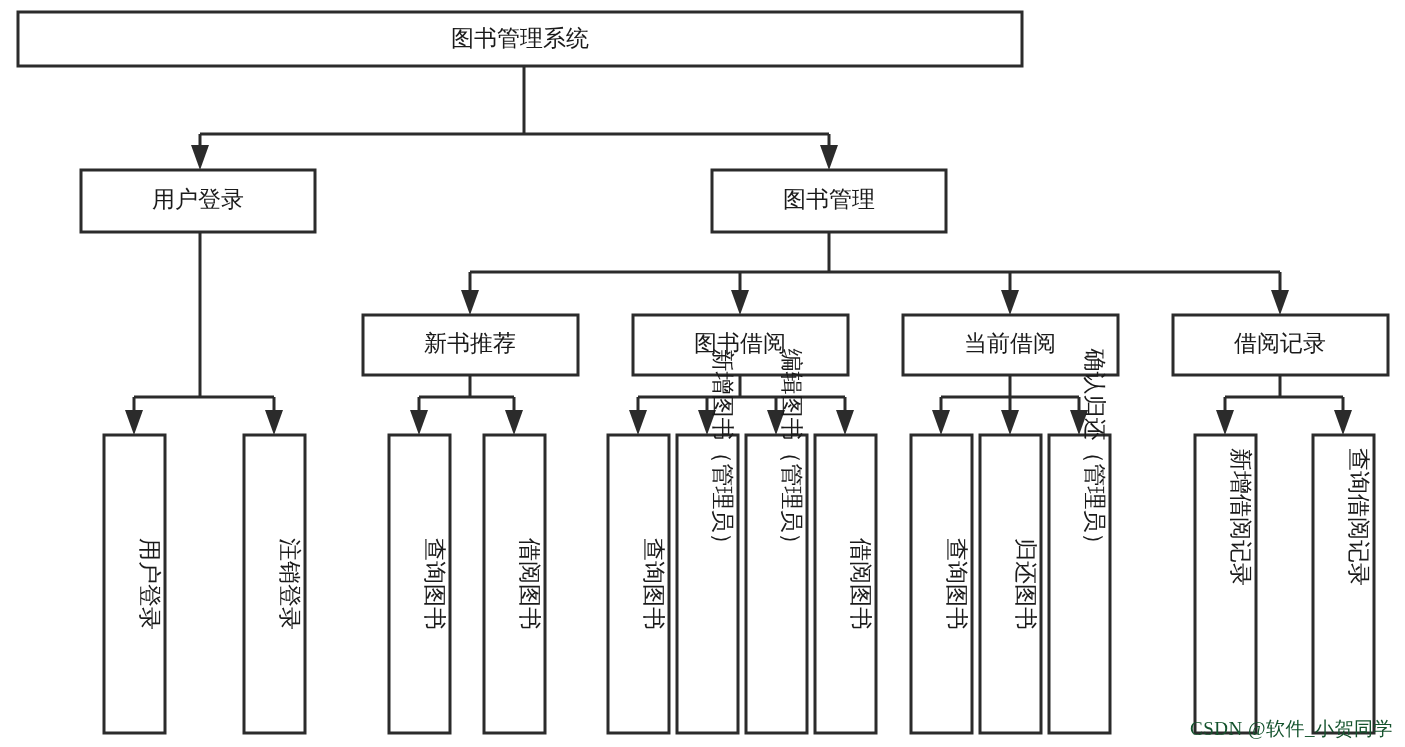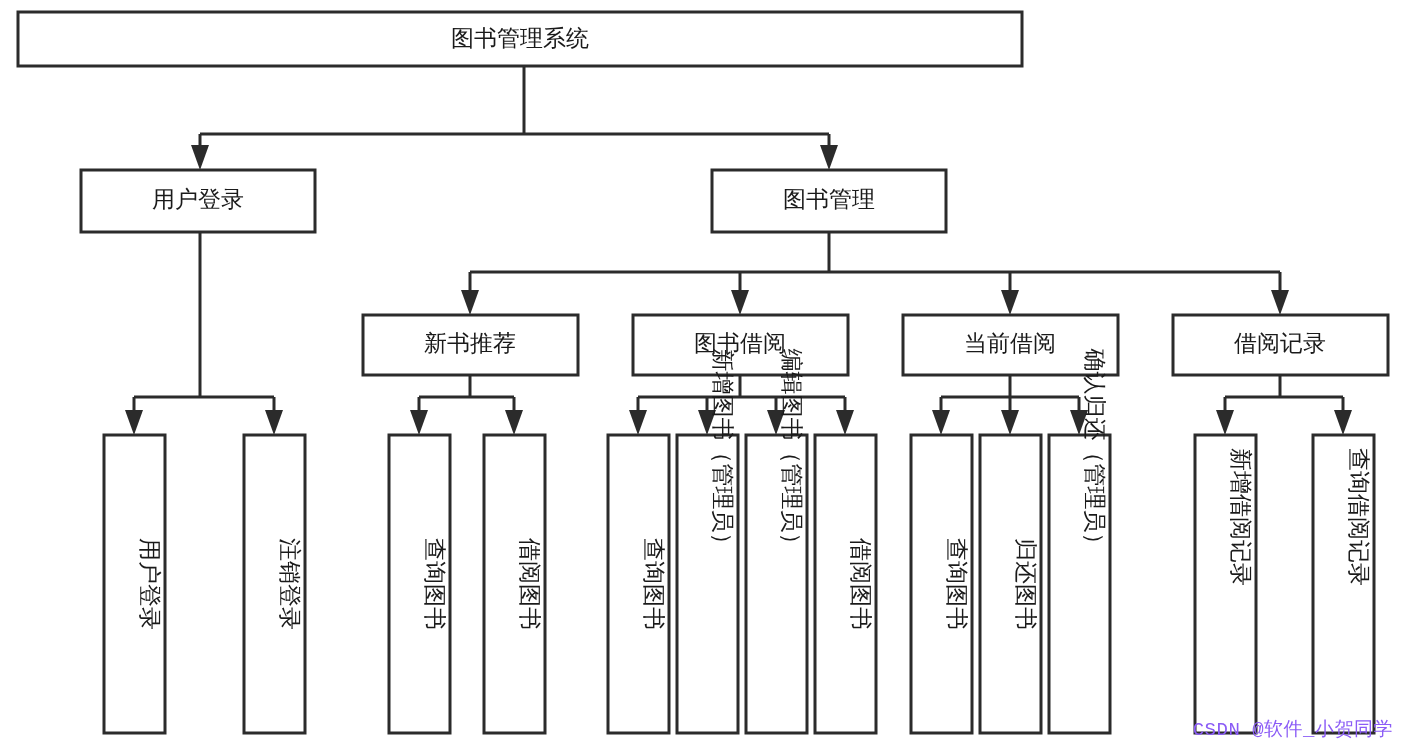--- a/index.html
+++ b/index.html
@@ -46,23 +46,23 @@
   .node-label-v {
     fill: #1a1a1a;
     font-family: "Liberation Sans", "DejaVu Sans", sans-serif;
     font-size: 23px;
     text-anchor: middle;
   }
   .watermark {
     position: absolute;
     right: 12px;
     bottom: 5px;
-    font-family: Liberation Mono, monospace;
+    font-family: Liberation Serif, serif;
     font-size: 19px;
-    color: #8b5cf6;
+    color: #14532d;
     letter-spacing: 0.5px;
     white-space: nowrap;
     pointer-events: none;
   }
 </style>
 </head>
 <body>
 
 <svg id="diagram" viewBox="0 0 1405 747" xmlns="http://www.w3.org/2000/svg">
 

